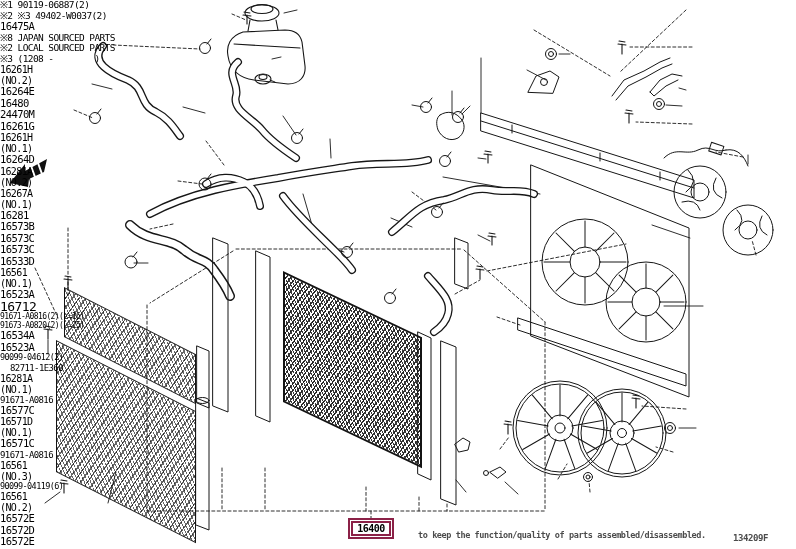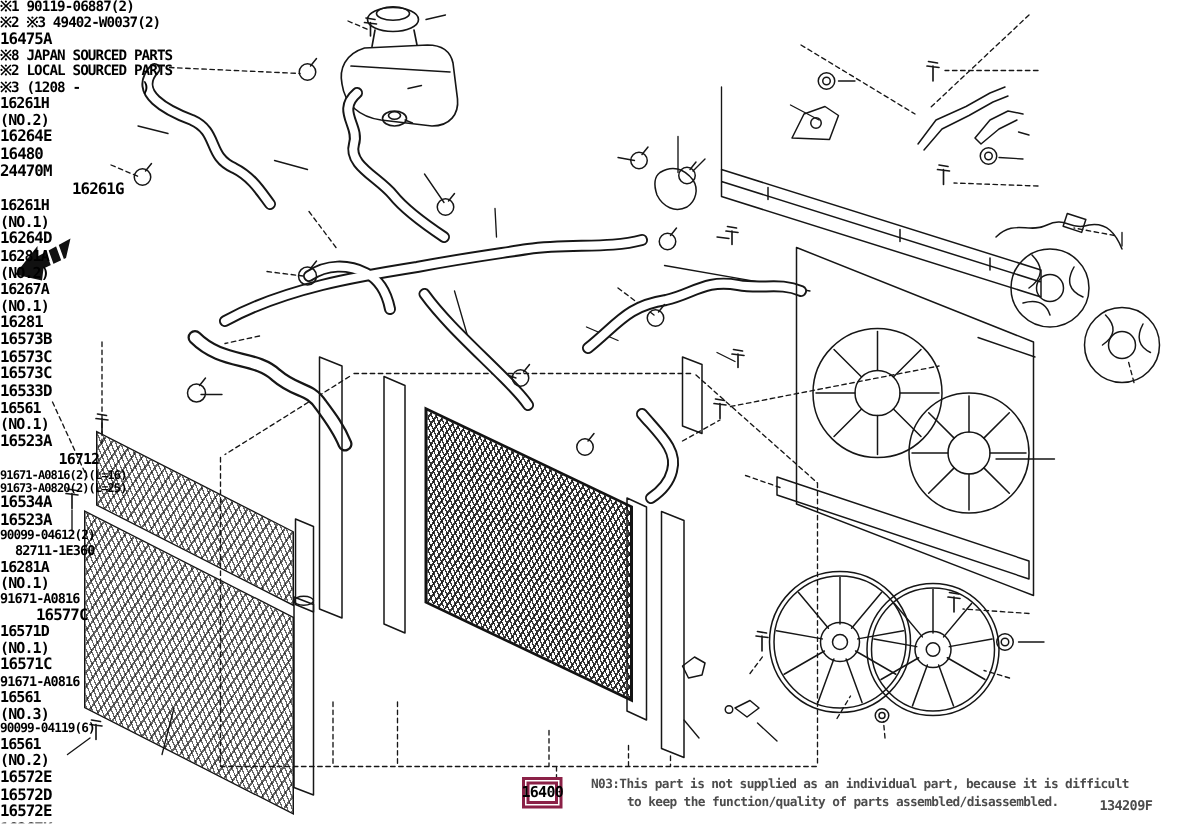--- a/index.html
+++ b/index.html
@@ -12,25 +12,25 @@
       repeating-linear-gradient(62deg,rgba(20,20,20,.85) 0 1px,transparent 1px 3.2px),
       repeating-linear-gradient(-62deg,rgba(20,20,20,.85) 0 1px,transparent 1px 3.2px)}
   .xh2{background-image:
       repeating-linear-gradient(62deg,rgba(20,20,20,.65) 0 1px,transparent 1px 3.6px),
       repeating-linear-gradient(-62deg,rgba(20,20,20,.65) 0 1px,transparent 1px 4.4px)}
   #core {left:283px;top:271px;width:139px;height:131px;transform:skewY(25.5deg)}
   #cond1{left:64px; top:287px;width:132px;height:50px; transform:skewY(27deg);border-width:1.5px}
   #cond2{left:56px; top:340px;width:140px;height:132px;transform:skewY(27deg);border-width:1.5px}
   svg{left:0;top:0}
   
-  .lbl{color:#000;font-weight:bold;letter-spacing:-0.6px;white-space:pre;z-index:5}
+  .lbl{color:#000;font-weight:normal;letter-spacing:-0.6px;white-space:pre;z-index:5}
   .lbl div{line-height:inherit}
   .lbl.dim{color:#4c4c4c;font-weight:bold;letter-spacing:-0.4px}
   
-  #hl{left:348px;top:518px;width:27px;height:21px;border:5px double #8b2147;box-sizing:border-box;
+  #hl{left:348px;top:518px;width:46px;height:21px;border:5px double #8b2147;box-sizing:border-box;
       display:flex;align-items:center;justify-content:center;font-size:10px;font-weight:bold;
       letter-spacing:-0.5px;z-index:6;background:#fff}
   #note1{left:394px;top:519px}
   #note2{left:418px;top:531px}
   #doccode{left:733px;top:533px}
   .note{font-size:8.5px;line-height:9px}
 </style>
 </head>
 <body>
 
@@ -267,52 +267,51 @@
       <div class="lbl" style="left: 138px; top: 1px; font-size: 9.5px; line-height: 10.5px;"><div>※1 90119-06887(2)</div></div>
       <div class="lbl" style="left: 119px; top: 12px; font-size: 9.5px; line-height: 10.5px;"><div>※2 ※3 49402-W0037(2)</div></div>
       <div class="lbl" style="left: 298px; top: 3px; font-size: 10.5px; line-height: 11.5px;"><div>16475A</div></div>
       <div class="lbl" style="left: 356px; top: 1px; font-size: 9.5px; line-height: 10.5px;"><div>※8 JAPAN SOURCED PARTS</div></div>
       <div class="lbl" style="left: 356px; top: 13px; font-size: 9.5px; line-height: 10.5px;"><div>※2 LOCAL SOURCED PARTS</div></div>
       <div class="lbl" style="left: 356px; top: 25px; font-size: 9.5px; line-height: 10.5px;"><div>※3 (1208 -        )</div></div>
       <div class="lbl" style="left: 77px; top: 37px; font-size: 10px; line-height: 11px;"><div>16261H</div><div>(NO.2)</div></div>
       <div class="lbl" style="left: 191px; top: 36px; font-size: 10.5px; line-height: 11.5px;"><div>16264E</div></div>
       <div class="lbl" style="left: 283px; top: 50px; font-size: 10.5px; line-height: 11.5px;"><div>16480</div></div>
       <div class="lbl" style="left: 276px; top: 75px; font-size: 10.5px; line-height: 11.5px;"><div>24470M</div></div>
-      <div class="lbl" style="left: 57px; top: 77px; font-size: 10.5px; line-height: 11.5px; padding-left: 48px;"><div>16261G</div></div>
+      <div class="lbl" style="left: 57px; top: 77px; font-size: 10.5px; line-height: 11.5px;"><div>16261G</div></div>
       <div class="lbl" style="left: 38px; top: 103px; font-size: 10px; line-height: 11px;"><div>16261H</div><div>(NO.1)</div></div>
       <div class="lbl" style="left: 148px; top: 100px; font-size: 10.5px; line-height: 11.5px;"><div>16264D</div></div>
       <div class="lbl" style="left: 261px; top: 103px; font-size: 10px; line-height: 11px;"><div>16281A</div><div>(NO.2)</div></div>
       <div class="lbl" style="left: 177px; top: 128px; font-size: 10px; line-height: 11px;"><div>16267A</div><div>(NO.1)</div></div>
       <div class="lbl" style="left: 317px; top: 131px; font-size: 10.5px; line-height: 11.5px;"><div>16281</div></div>
       <div class="lbl" style="left: 437px; top: 80px; font-size: 10.5px; line-height: 11.5px;"><div>16573B</div></div>
       <div class="lbl" style="left: 377px; top: 98px; font-size: 10.5px; line-height: 11.5px;"><div>16573C</div></div>
       <div class="lbl" style="left: 459px; top: 96px; font-size: 10.5px; line-height: 11.5px;"><div>16573C</div></div>
       <div class="lbl" style="left: 497px; top: 24px; font-size: 10.5px; line-height: 11.5px;"><div>16533D</div></div>
       <div class="lbl" style="left: 464px; top: 44px; font-size: 10px; line-height: 11px;"><div>16561</div><div>(NO.1)</div></div>
       <div class="lbl" style="left: 571px; top: 47px; font-size: 10.5px; line-height: 11.5px;"><div>16523A</div></div>
-      <div class="lbl" style="left: 498px; top: 63px; font-size: 10px; line-height: 11.5px; margin-left: 39px;"><div>16712</div></div>
+      <div class="lbl" style="left: 498px; top: 63px; font-size: 13px; line-height: 11.5px;"><div>16712</div></div>
       <div class="lbl" style="left: 694px; top: 41px; font-size: 8px; line-height: 9px;"><div>91671-A0816(2)(L=16)</div></div>
       <div class="lbl" style="left: 694px; top: 52px; font-size: 8px; line-height: 9px;"><div>91673-A0820(2)(L=25)</div></div>
       <div class="lbl" style="left: 687px; top: 84px; font-size: 10.5px; line-height: 11.5px;"><div>16534A</div></div>
       <div class="lbl" style="left: 683px; top: 101px; font-size: 10.5px; line-height: 11.5px;"><div>16523A</div></div>
       <div class="lbl" style="left: 693px; top: 118px; font-size: 8.5px; line-height: 9.5px;"><div>90099-04612(2)</div></div>
       <div class="lbl" style="left: 719px; top: 144px; font-size: 9px; line-height: 10px; margin-left: 10px;"><div>82711-1E360</div></div>
       <div class="lbl" style="left: 379px; top: 115px; font-size: 10px; line-height: 11px;"><div>16281A</div><div>(NO.1)</div></div>
       <div class="lbl" style="left: 421px; top: 152px; font-size: 9px; line-height: 10px;"><div>91671-A0816</div></div>
-      <div class="lbl" style="left: 407px; top: 170px; font-size: 10.5px; line-height: 11.5px; padding-left: 24px;"><div>16577C</div></div>
+      <div class="lbl" style="left: 407px; top: 170px; font-size: 10.5px; line-height: 11.5px;"><div>16577C</div></div>
       <div class="lbl" style="left: 376px; top: 184px; font-size: 10px; line-height: 11px;"><div>16571D</div><div>(NO.1)</div></div>
       <div class="lbl" style="left: 356px; top: 210px; font-size: 10.5px; line-height: 11.5px;"><div>16571C</div></div>
       <div class="lbl" style="left: 421px; top: 229px; font-size: 9px; line-height: 10px;"><div>91671-A0816</div></div>
       <div class="lbl" style="left: 459px; top: 244px; font-size: 10px; line-height: 11px;"><div>16561</div><div>(NO.3)</div></div>
       <div class="lbl" style="left: 452px; top: 289px; font-size: 8.5px; line-height: 9.5px;"><div>90099-04119(6)</div></div>
       <div class="lbl" style="left: 464px; top: 307px; font-size: 10px; line-height: 11px;"><div>16561</div><div>(NO.2)</div></div>
       <div class="lbl" style="left: 140px; top: 175px; font-size: 10.5px; line-height: 11.5px;"><div>16572E</div></div>
       <div class="lbl" style="left: 175px; top: 218px; font-size: 10.5px; line-height: 11.5px;"><div>16572D</div></div>
       <div class="lbl" style="left: 148px; top: 256px; font-size: 10.5px; line-height: 11.5px;"><div>16572E</div></div>
       <div class="lbl" style="left: 285px; top: 182px; font-size: 10.5px; line-height: 11.5px;"><div>16267K</div></div>
     </div>
 
   <div id="hl">16400</div>
 
-  <div id="note1" class="lbl dim note">N03:This part is not supplied as an individual part, because it is difficult</div>
   <div id="note2" class="lbl dim note">to keep the function/quality of parts assembled/disassembled.</div>
   <div id="doccode" class="lbl dim" style="font-size:9px">134209F</div>
 </div>
 
 </body></html>

